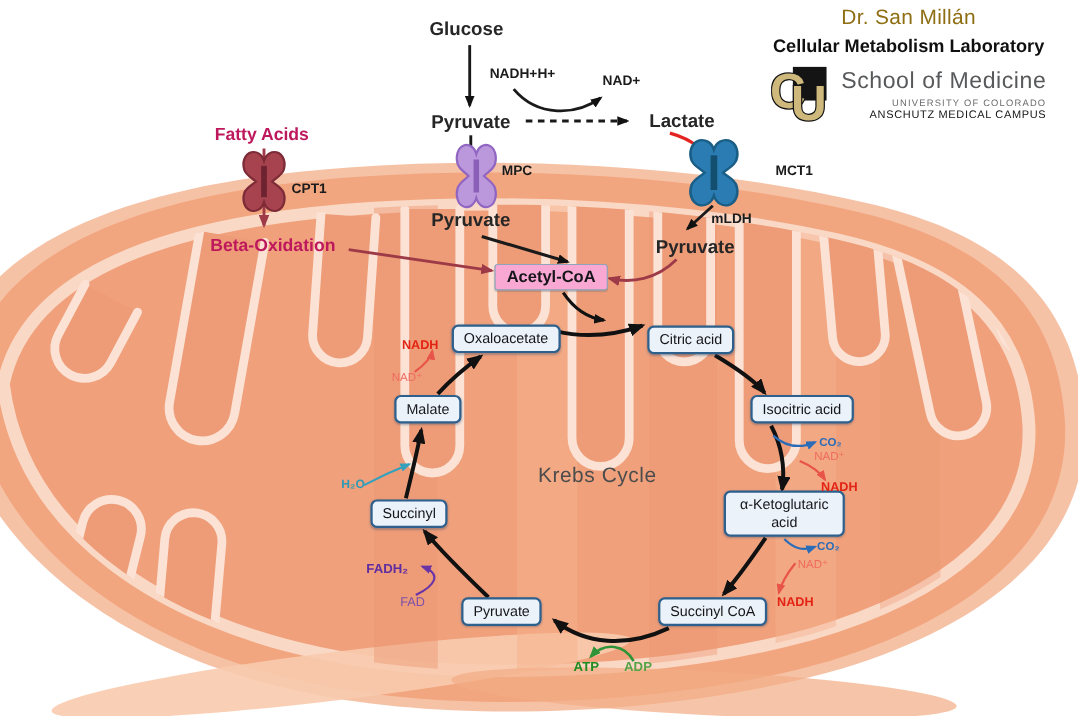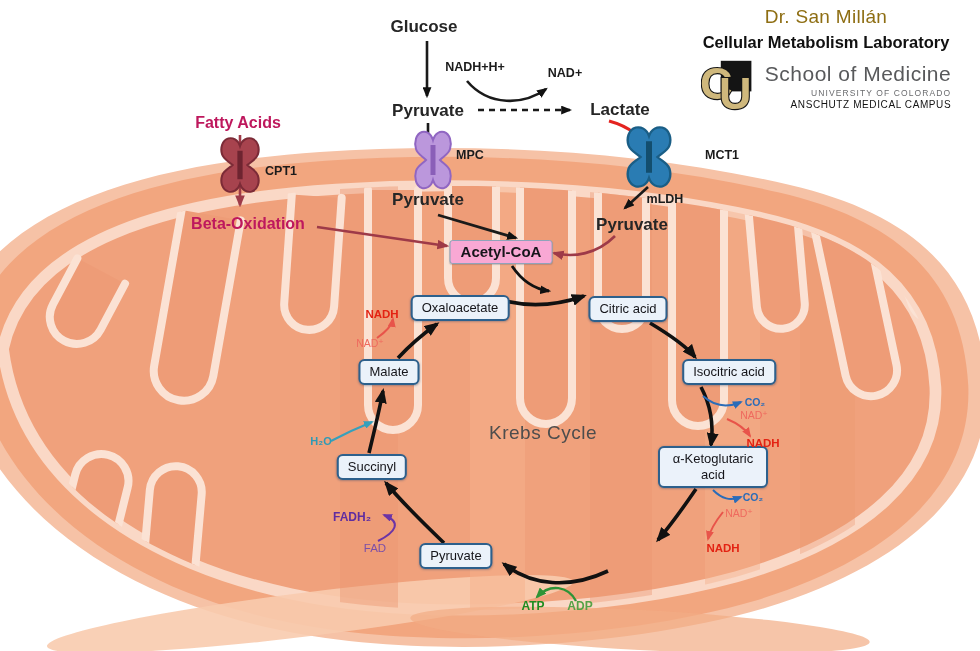--- a/index.html
+++ b/index.html
@@ -202,20 +202,21 @@
   <div class="lbl t-med" style="left:248px;top:224px">Beta-Oxidation</div>
   <div class="lbl t-big" style="left:428px;top:200px">Pyruvate</div>
   <div class="lbl t-big" style="left:632px;top:225px">Pyruvate</div>
   <div class="lbl krebs-title" style="left:543px;top:433px">Krebs Cycle</div>
 
   <div class="mbox acetyl" style="left:501px;top:252px">Acetyl-CoA</div>
   <div class="mbox" style="left:460px;top:308px">Oxaloacetate</div>
   <div class="mbox" style="left:628px;top:309px">Citric acid</div>
   <div class="mbox" style="left:729px;top:372px">Isocitric acid</div>
   <div class="mbox akg" style="left:713px;top:467px">α-Ketoglutaric acid</div>
+  <div class="mbox" style="left:648px;top:556px">Succinyl CoA</div>
   <div class="mbox" style="left:456px;top:556px">Pyruvate</div>
   <div class="mbox" style="left:372px;top:467px">Succinyl</div>
   <div class="mbox" style="left:389px;top:372px">Malate</div>
 
   <div class="cf cf-nadh" style="left:382px;top:314px">NADH</div>
   <div class="cf cf-nad" style="left:370px;top:343px">NAD⁺</div>
   <div class="cf cf-co2" style="left:755px;top:402px">CO₂</div>
   <div class="cf cf-nad" style="left:754px;top:415px">NAD⁺</div>
   <div class="cf cf-nadh" style="left:763px;top:443px">NADH</div>
   <div class="cf cf-co2" style="left:753px;top:497px">CO₂</div>

